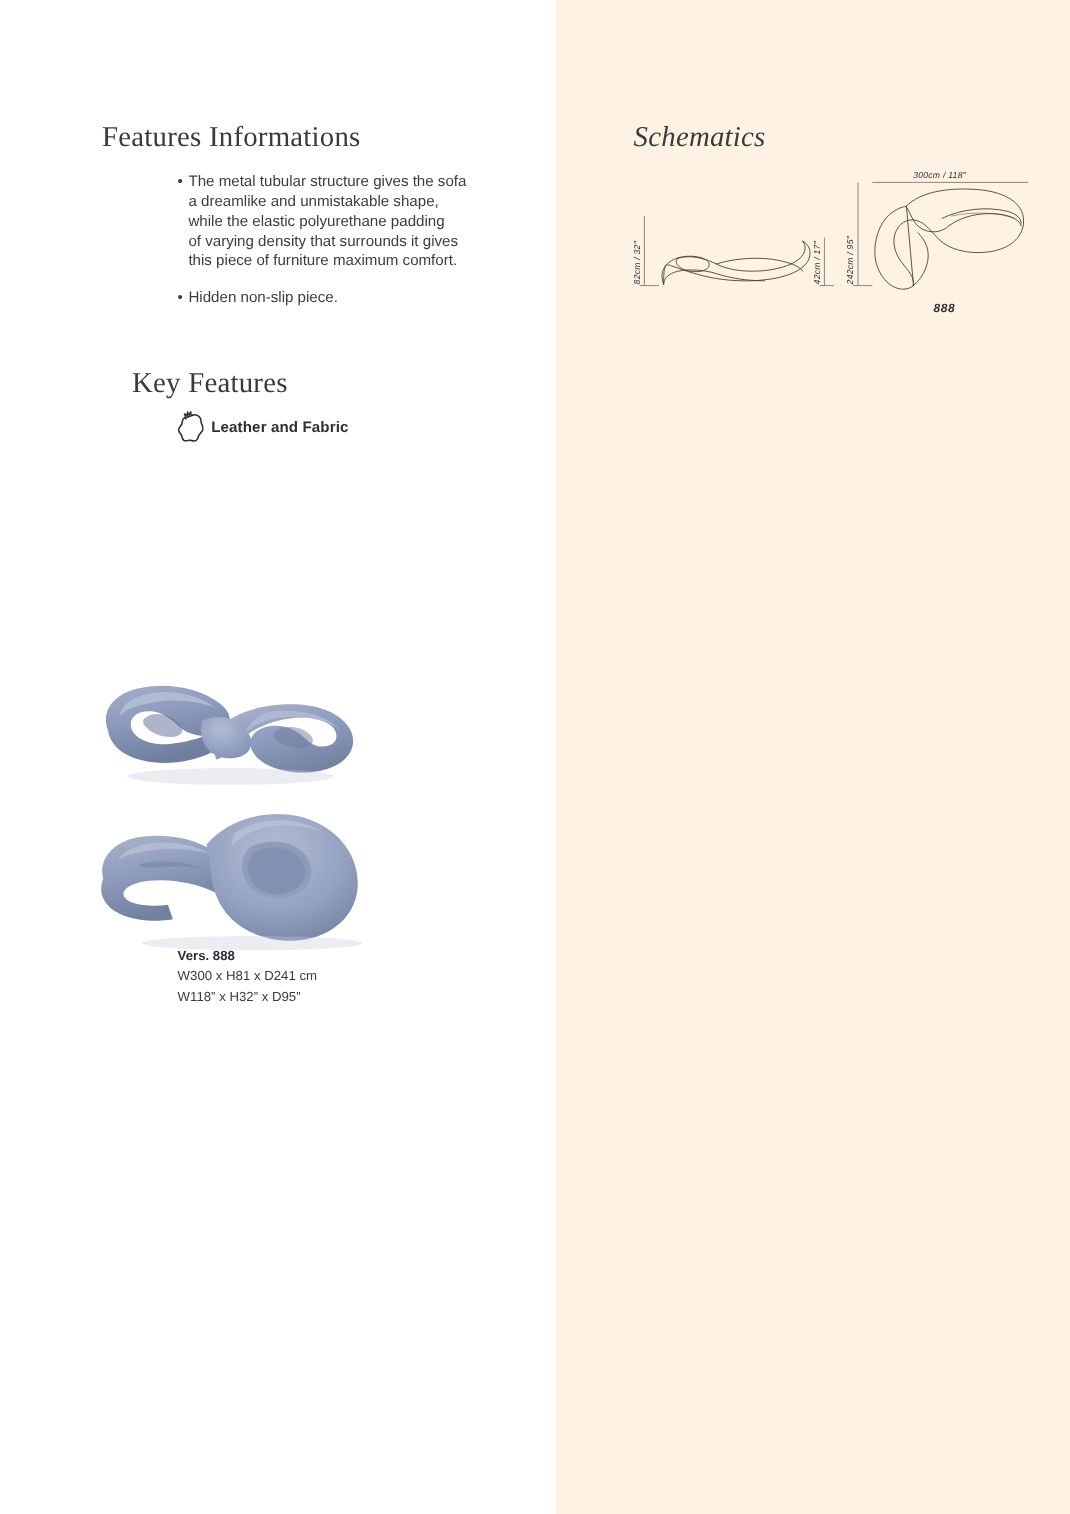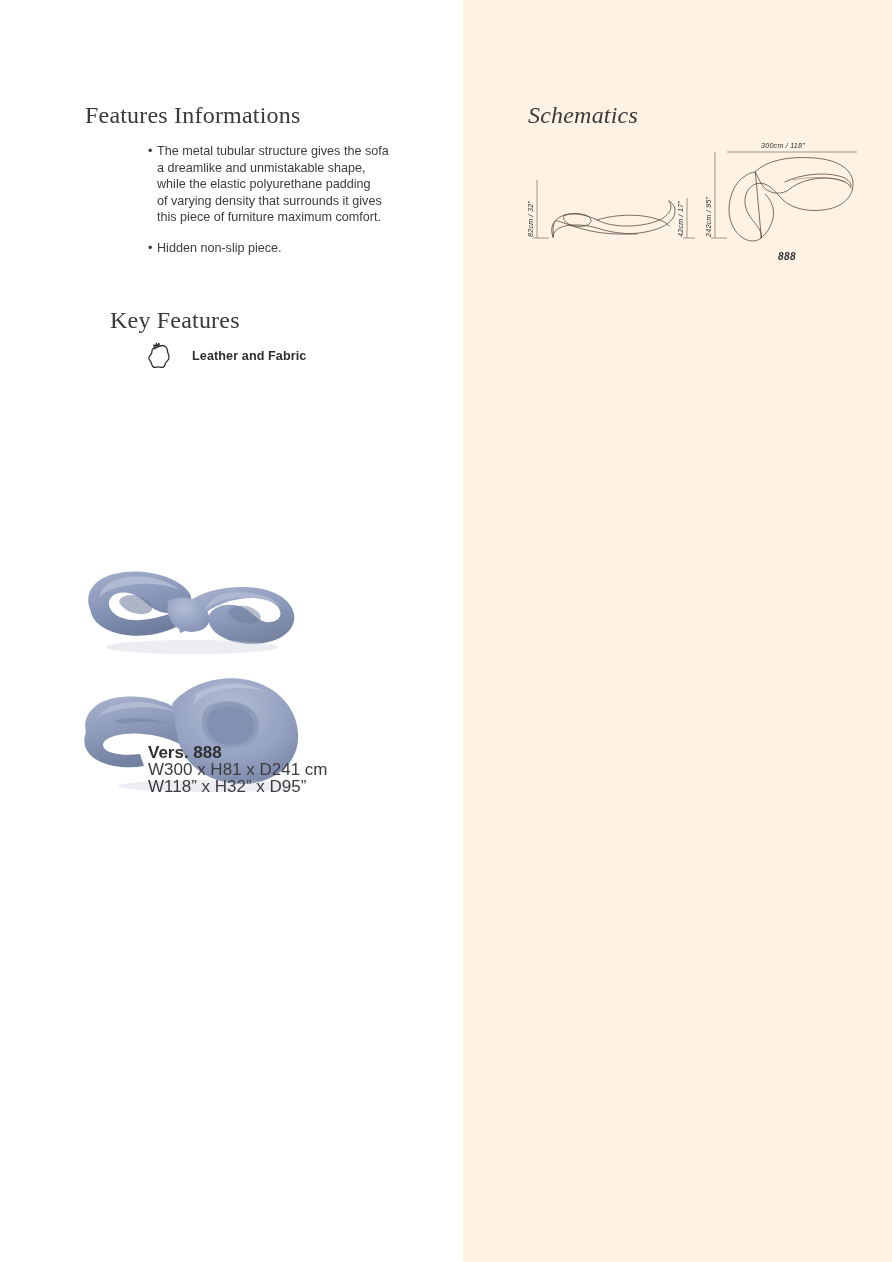--- a/index.html
+++ b/index.html
@@ -82,21 +82,20 @@
   }
   .bullet .btxt { flex: 1 1 auto; white-space: pre-line; }
 
   
   .feature-row {
     position: absolute;
     left: 144px;
     top: 340px;
     display: flex;
     align-items: center;
-    gap: 16px;
   }
   .feature-icon {
     width: 32px;
     height: 32px;
     display: block;
   }
   .feature-label {
     font-size: 12.6px;
     font-weight: 700;
     color: #2f2f31;
@@ -120,22 +119,22 @@
     position: absolute;
   }
   #photo-1 { left: 80px; top: 543px; width: 240px; height: 122px; }
   #photo-2 { left: 80px; top: 658px; width: 240px; height: 135px; }
   .photo svg { display: block; width: 100%; height: 100%; }
 
   
   .caption {
     position: absolute;
     left: 148px;
-    top: 744px;
-    font-size: 17px;
+    top: 789px;
+    font-size: 11px;
     line-height: 17px;
     color: #3c3c3e;
   }
   .caption .cap-bold {
     font-weight: 700;
     color: #2f2f31;
     display: block;
   }
   .caption .cap-line { display: block; }
 

